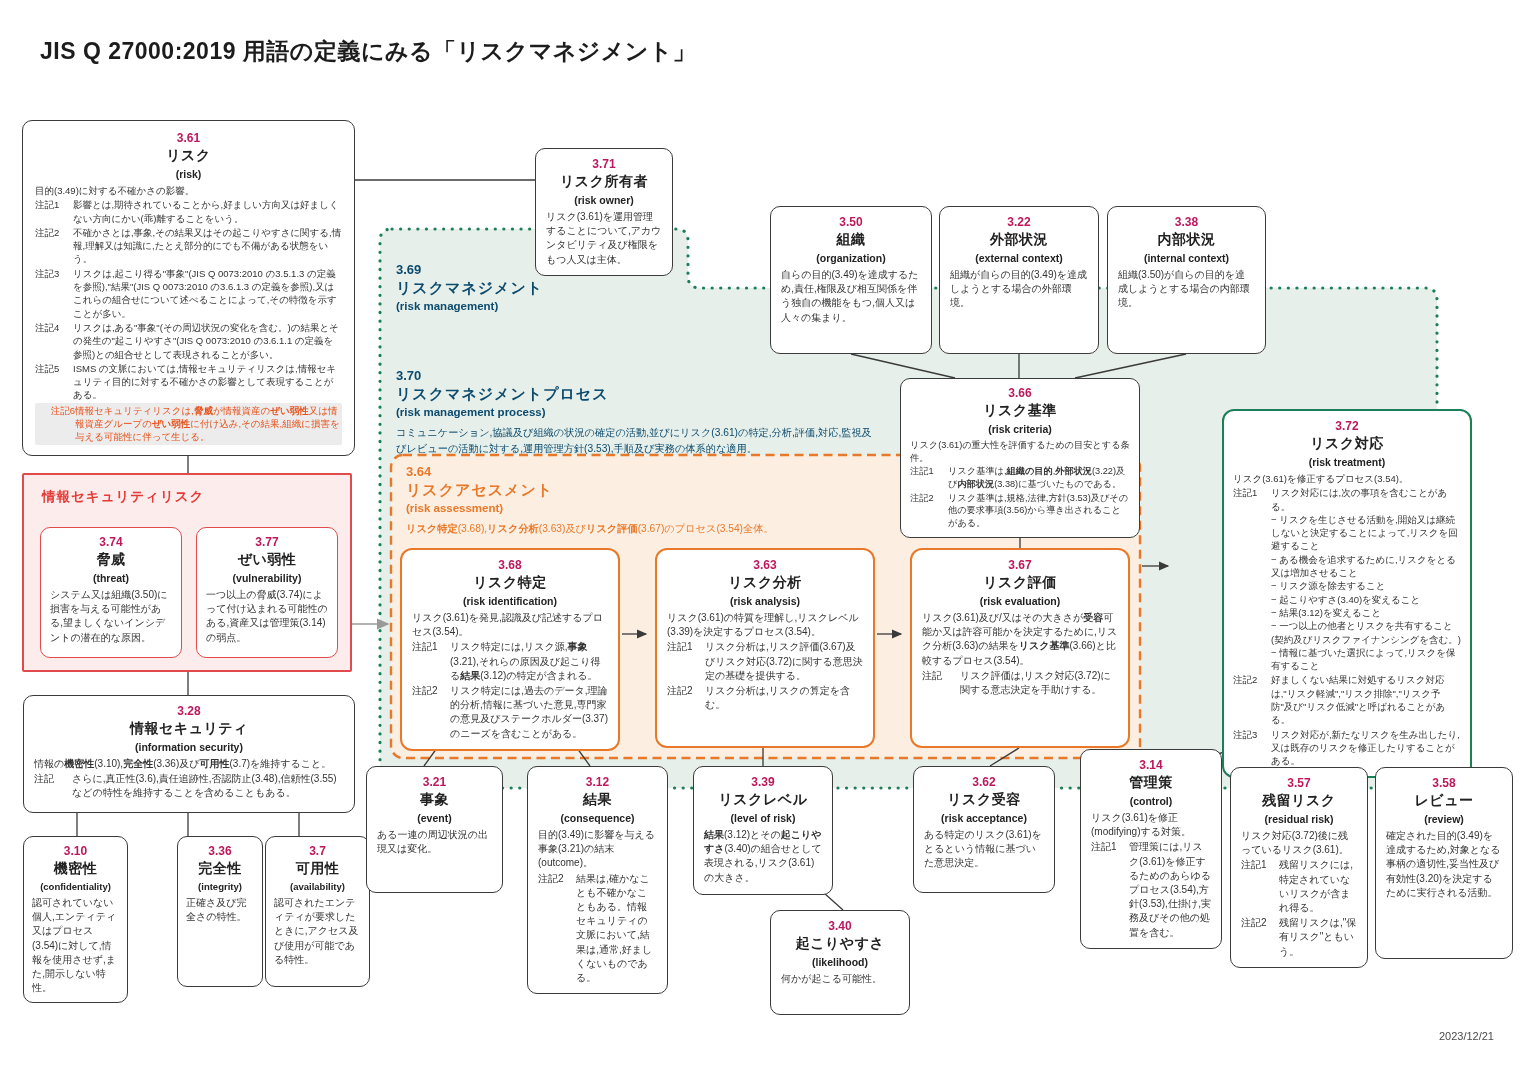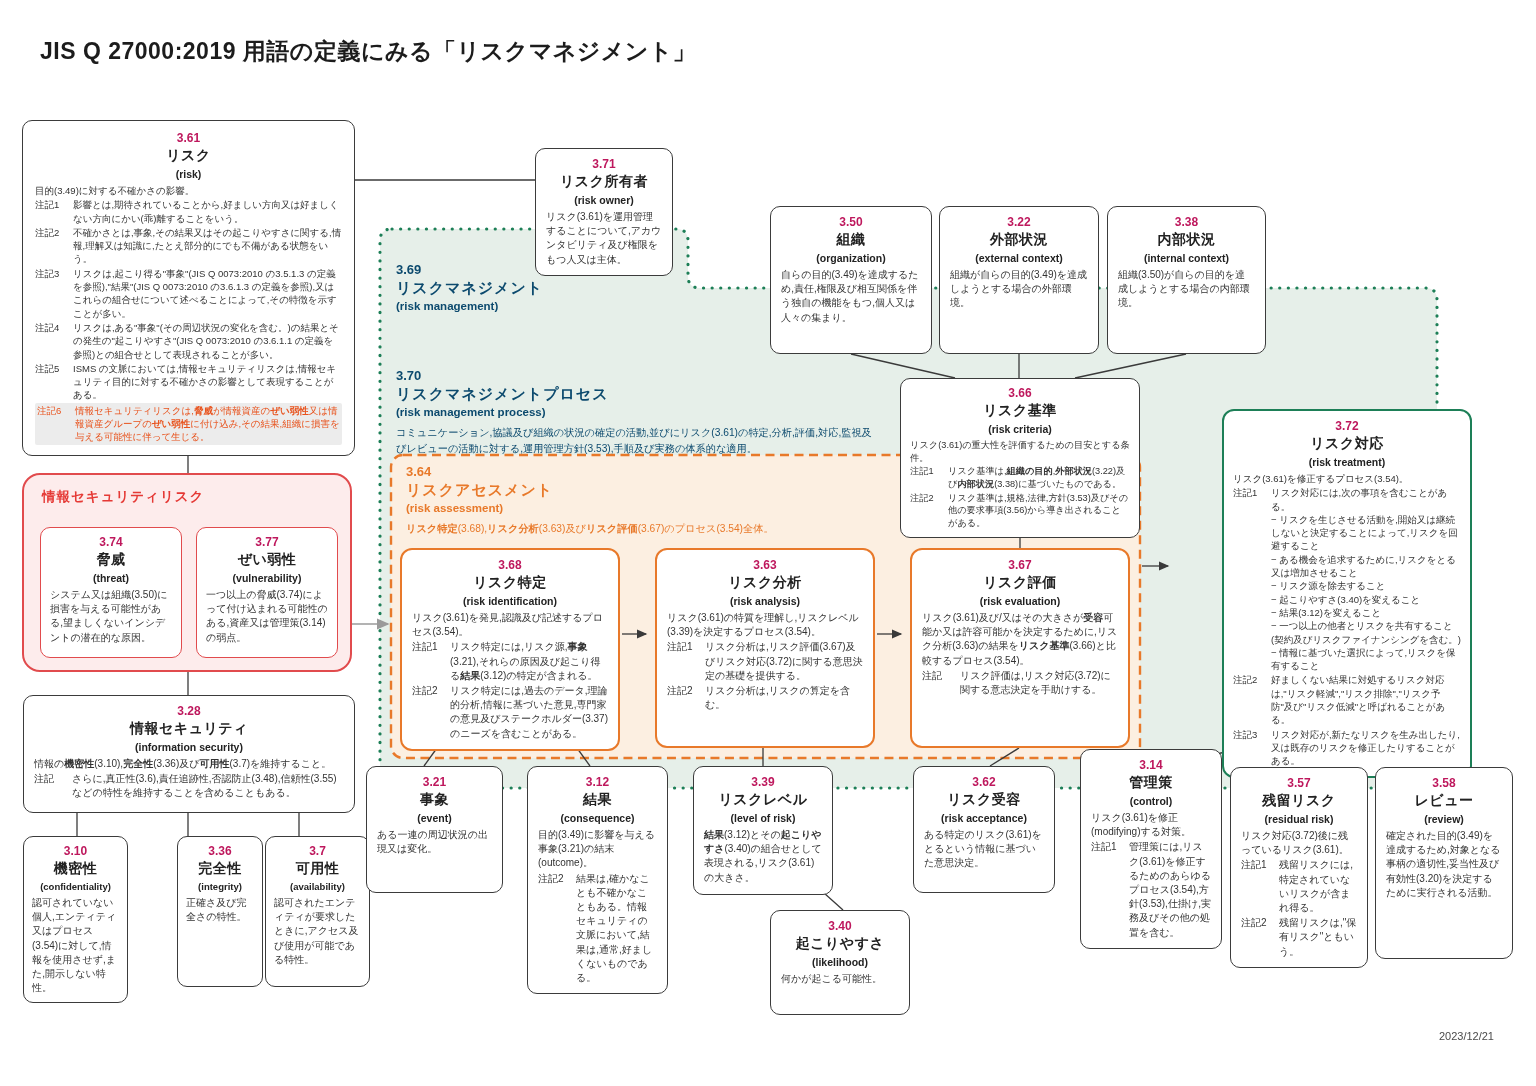--- a/index.html
+++ b/index.html
@@ -17,32 +17,32 @@
   .sm92 .bb{font-size:9.2px;line-height:1.38;}
   .note{display:flex;margin-top:1px;}
   .nl{flex:0 0 38px;}
   .nt{flex:1;}
   .dash{display:flex;padding-left:38px;}
   .dash .nt:before{content:"− ";}
   .orangebox{border:2px solid #e8792a;border-radius:12px;}
   .greenbox{border:2px solid #1d7f57;border-radius:12px;margin-left:44px;}
   .redbox{border:1.6px solid #e14b4d;}
   .hl{background:#ececec;color:#e8521c;border-radius:2px;padding:1px 2px;}
-  .hl .nl{color:#e8521c;}
+  .hl .nl{color:#e8521c;text-align:right;}
   .glabel{position:absolute;color:#0c4a6e;margin-top:16px;}
   .glabel .rid{font-weight:700;font-size:13px;}
   .glabel .rname{font-weight:700;font-size:15px;letter-spacing:1px;margin-top:2px;}
   .glabel .ren{font-weight:700;font-size:11.5px;margin-top:2px;}
   .glabel .rdesc{font-size:10.2px;margin-top:7px;line-height:1.55;}
   .olabel{position:absolute;color:#e8792a;}
   .olabel .rid{font-weight:700;font-size:13px;}
   .olabel .rname{font-weight:700;font-size:15px;letter-spacing:1px;margin-top:2px;}
   .olabel .ren{font-weight:700;font-size:11.5px;margin-top:2px;}
   .olabel .rdesc{font-size:10.2px;margin-top:7px;line-height:1.55;}
-  .infosec{position:absolute;left:22px;top:473px;width:330px;height:199px;border:2px solid #e14b4d;background:#fdecec;border-radius:18px;box-sizing:border-box;}
+  .infosec{position:absolute;left:22px;top:473px;width:330px;height:199px;border:2px solid #e14b4d;background:#fdecec;border-radius:2px;box-sizing:border-box;}
   .infosec-title{color:#e53935;font-weight:700;font-size:13.5px;margin:13px 0 0 18px;letter-spacing:1px;}
   .date{position:absolute;right:42px;top:1030px;font-size:11px;color:#4a4a4a;}
 </style>
 </head>
 <body>
 
 <div class="canvas">
 
   <div class="page-title">JIS Q 27000:2019 用語の定義にみる「リスクマネジメント」</div>
 

